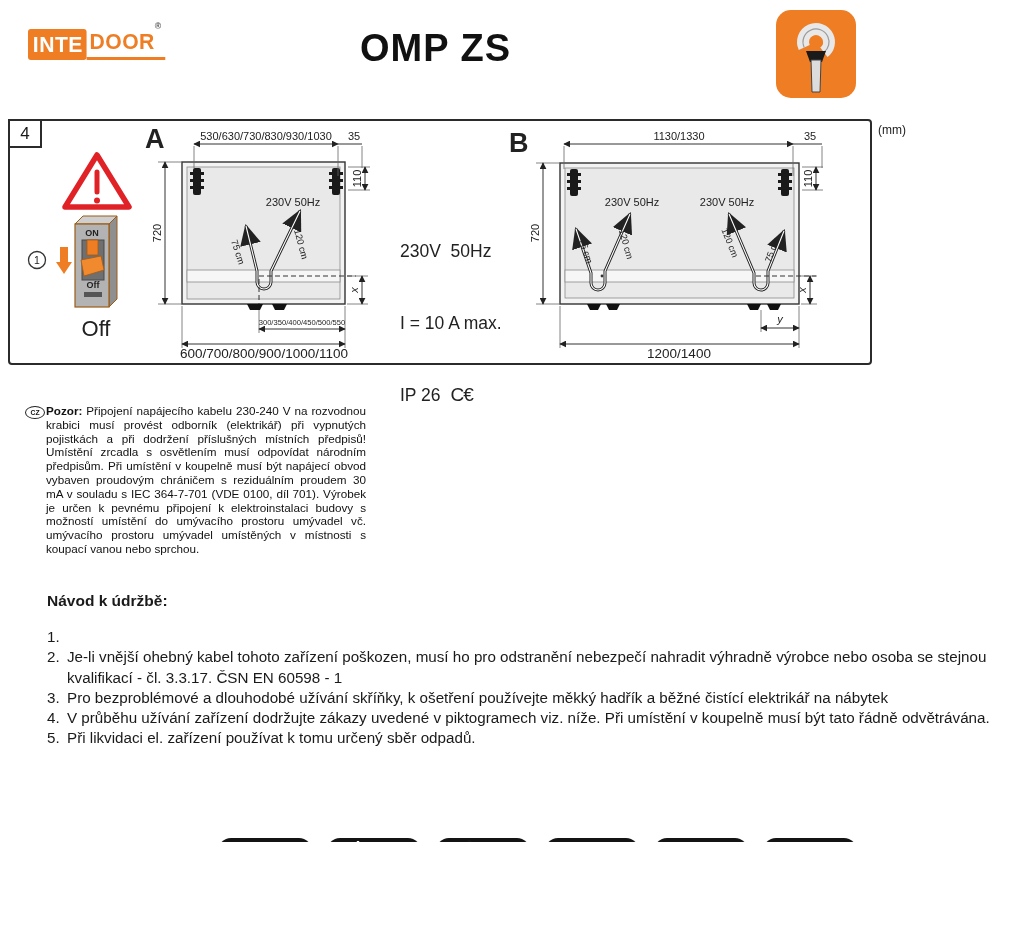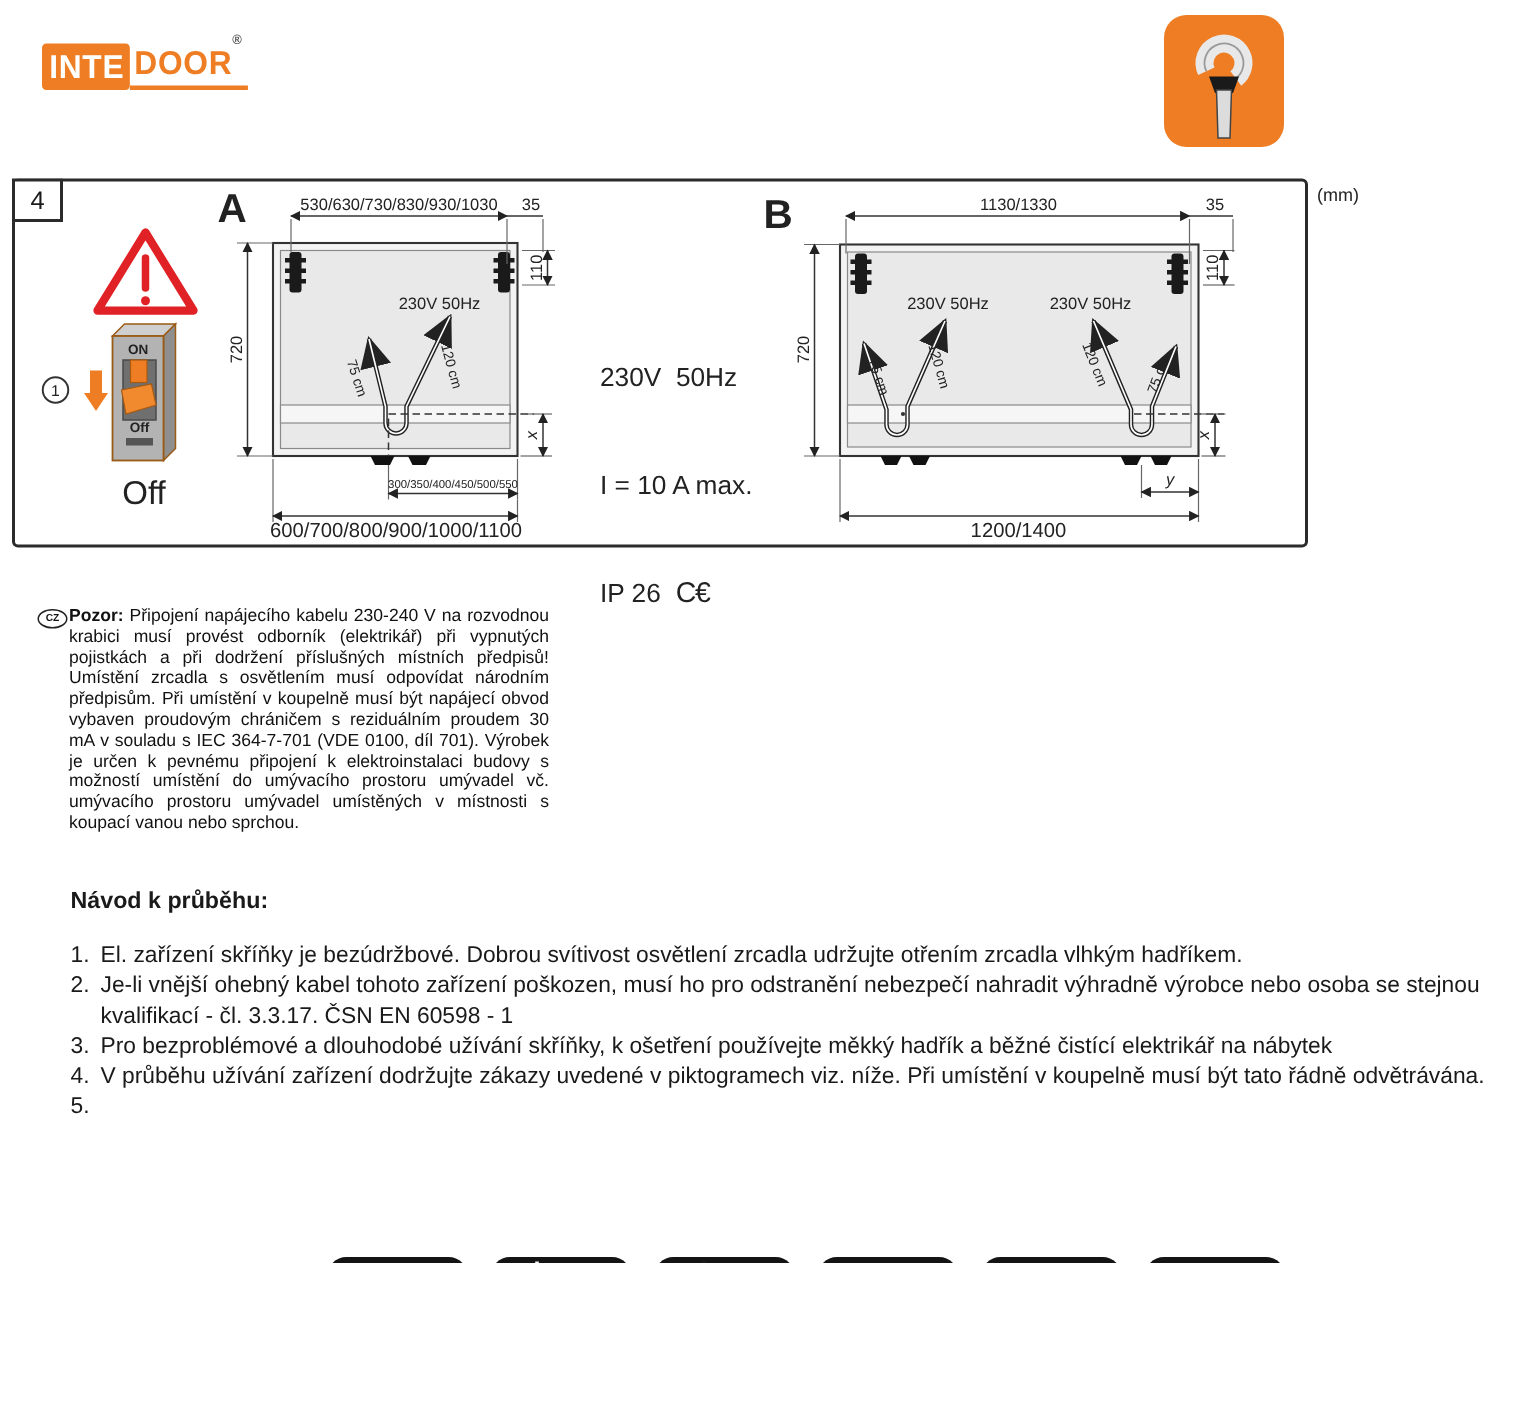--- a/index.html
+++ b/index.html
@@ -55,20 +55,21 @@
 </style>
 </head>
 <body>
 
 <div class="page">
 
   <div class="logo">
     <span class="logo-inte">INTE</span>
     <span class="logo-door"><span>DOOR</span><span class="logo-reg">®</span></span>
   </div>
+  <div class="title">OMP ZS</div>
   <div class="wrench-tile">
     <svg width="80" height="88" viewBox="0 0 80 88">
       <circle cx="40" cy="32" r="13" fill="none" stroke="#E8E8E8" stroke-width="12" stroke-dasharray="58 24" transform="rotate(155 40 32)"></circle>
       <circle cx="40" cy="32" r="13" fill="none" stroke="#9a9a9a" stroke-width="1.2" stroke-dasharray="58 24" transform="rotate(155 40 32)"></circle>
       <polygon points="30,41 50,41 46,52 34,52" fill="#1a1a1a"></polygon>
       <polygon points="35,50 45,50 44,82 36,82" fill="#DCDCDC" stroke="#444" stroke-width="1"></polygon>
     </svg>
   </div>
 
   <div class="panel">
@@ -226,39 +227,39 @@
       </g>
     </svg>
   </div>
 
   <div class="warning">
     <span class="cz">CZ</span>
     <p><b>Pozor:</b> <span>Připojení napájecího kabelu 230-240 V na rozvodnou krabici musí provést odborník (elektrikář) při vypnutých pojistkách a při dodržení příslušných místních předpisů! Umístění zrcadla s osvětlením musí odpovídat národním předpisům. Při umístění v koupelně musí být napájecí obvod vybaven proudovým chráničem s reziduálním proudem 30 mA v souladu s IEC 364-7-701 (VDE 0100, díl 701). Výrobek je určen k pevnému připojení k elektroinstalaci budovy s možností umístění do umývacího prostoru umývadel vč. umývacího prostoru umývadel umístěných v místnosti s koupací vanou nebo sprchou.</span></p>
   </div>
 
   <div class="maint">
-    <div class="mh">Návod k průběhu:</div>
+    <div class="mh">Návod k údržbě:</div>
     <div class="mi">
         <span class="num">1.</span>
-        <span>El. zařízení skříňky je bezúdržbové. Dobrou svítivost osvětlení zrcadla udržujte otřením zrcadla vlhkým hadříkem.</span>
       </div>
     <div class="mi">
         <span class="num">2.</span>
         <span>Je-li vnější ohebný kabel tohoto zařízení poškozen, musí ho pro odstranění nebezpečí nahradit výhradně výrobce nebo osoba se stejnou kvalifikací - čl. 3.3.17. ČSN EN 60598 - 1</span>
       </div>
     <div class="mi">
         <span class="num">3.</span>
         <span>Pro bezproblémové a dlouhodobé užívání skříňky, k ošetření používejte měkký hadřík a běžné čistící elektrikář na nábytek</span>
       </div>
     <div class="mi">
         <span class="num">4.</span>
         <span>V průběhu užívání zařízení dodržujte zákazy uvedené v piktogramech viz. níže. Při umístění v koupelně musí být tato řádně odvětrávána.</span>
       </div>
     <div class="mi">
         <span class="num">5.</span>
+        <span>Při likvidaci el. zařízení používat k tomu určený sběr odpadů.</span>
       </div>
   </div>
 
   <svg width="0" height="0" style="position:absolute">
     <defs>
       <g id="pcab">
         <path d="M16,50 L60,50 L74,37 L30,37 Z" fill="#fff" stroke="#1b1b1b" stroke-width="1.6"></path>
         <path d="M60,50 L74,37 L74,77 L60,90 Z" fill="#fff" stroke="#1b1b1b" stroke-width="1.6"></path>
         <rect x="16" y="50" width="44" height="40" fill="#fff" stroke="#1b1b1b" stroke-width="1.6"></rect>
         <rect x="25" y="61" width="7" height="18" rx="3" fill="#fff" stroke="#1b1b1b" stroke-width="1.4"></rect>

